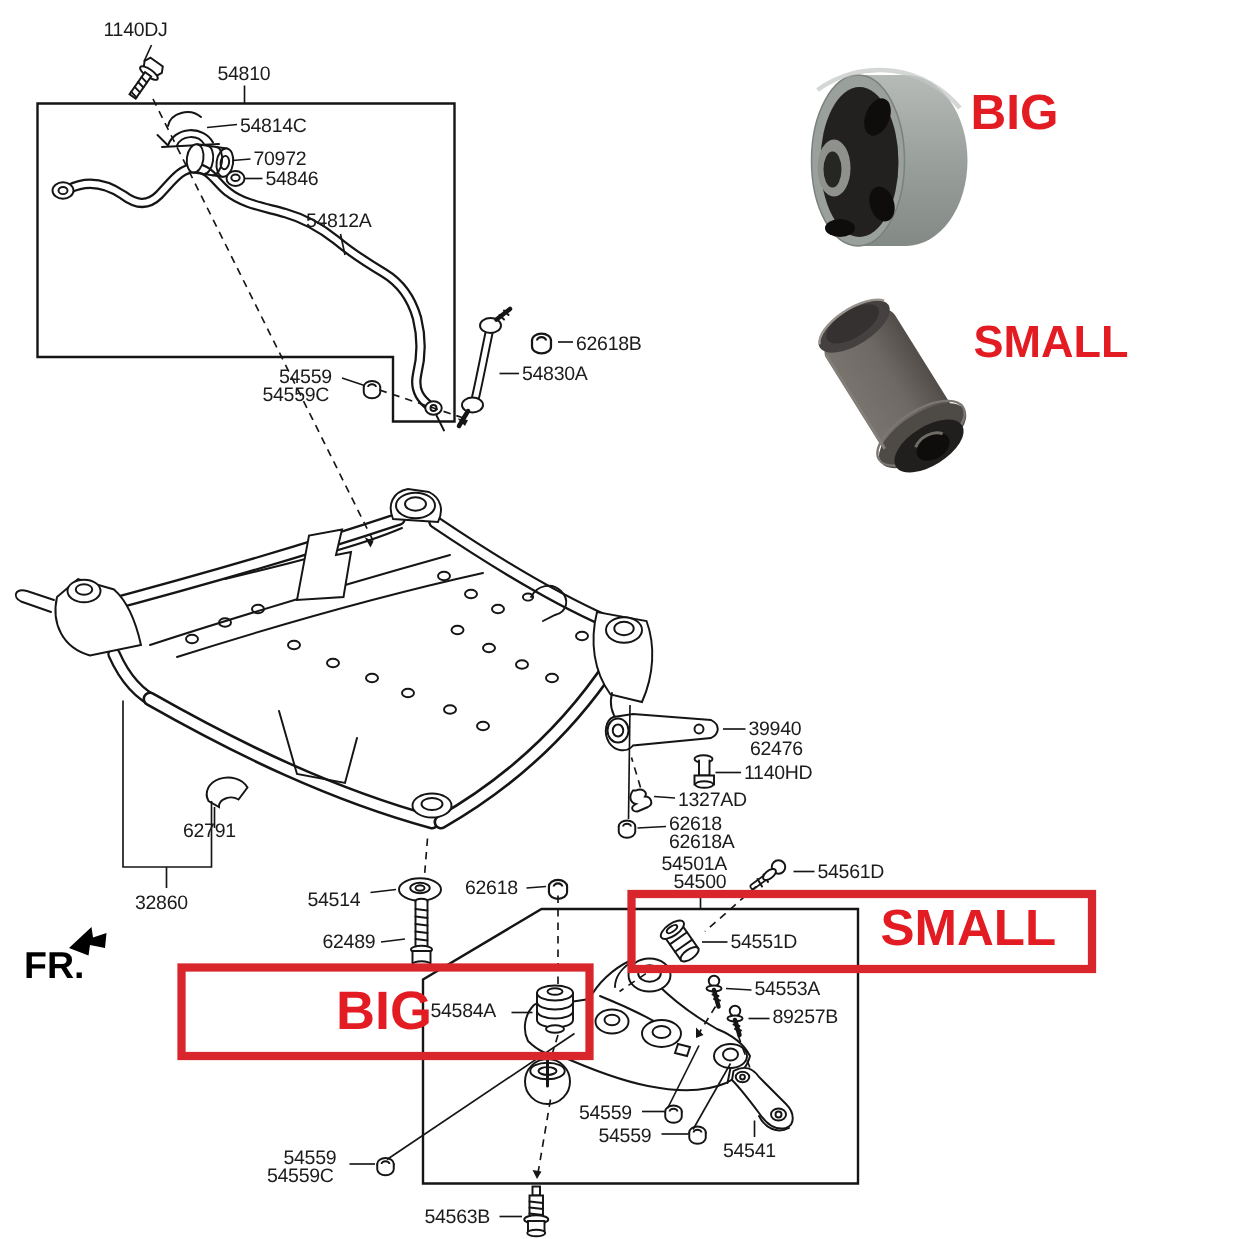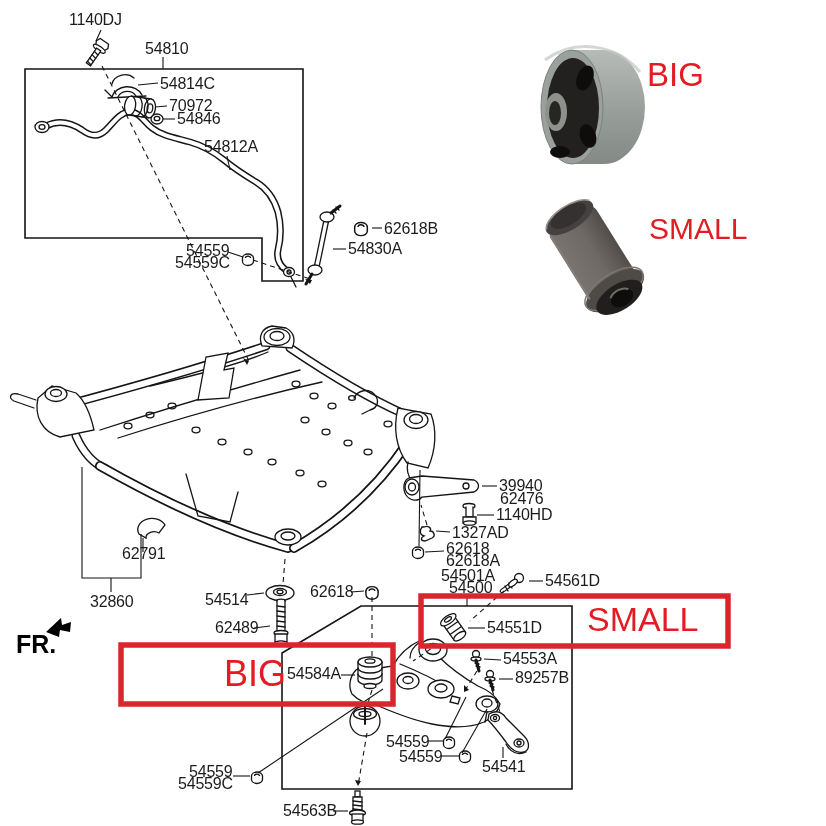--- a/index.html
+++ b/index.html
@@ -1,21 +1,21 @@
 <!DOCTYPE html>
 <html><head>
 <meta charset="utf-8">
 <style>
   html,body{margin:0;padding:0;background:#ffffff;}
   #stage{position:relative;width:826px;height:826px;background:#ffffff;overflow:hidden;
          font-family:"Liberation Sans",sans-serif;}
   #art{position:absolute;left:0;top:0;}
-  .lbl{position:absolute;font-size:16px;line-height:15px;color:#1c1c1c;
+  .lbl{position:absolute;font-size:13px;line-height:15px;color:#1c1c1c;
        letter-spacing:-0.2px;white-space:nowrap;font-family:"Liberation Sans",sans-serif;}
-  .cap{position:absolute;font-weight:normal;color:#e31b22;white-space:nowrap;
+  .cap{position:absolute;font-weight:bold;color:#e31b22;white-space:nowrap;
        font-family:"Liberation Sans",sans-serif;}
   .cap-big-photo{font-size:33px;line-height:33px;}
   .cap-small-photo{font-size:30px;line-height:30px;}
   .cap-big-box{font-size:36px;line-height:36px;}
   .cap-small-box{font-size:34px;line-height:34px;}
   .fr{position:absolute;font-weight:bold;font-size:25px;color:#000;
       font-family:"Liberation Sans",sans-serif;}
 </style>
 </head>
 <body>

